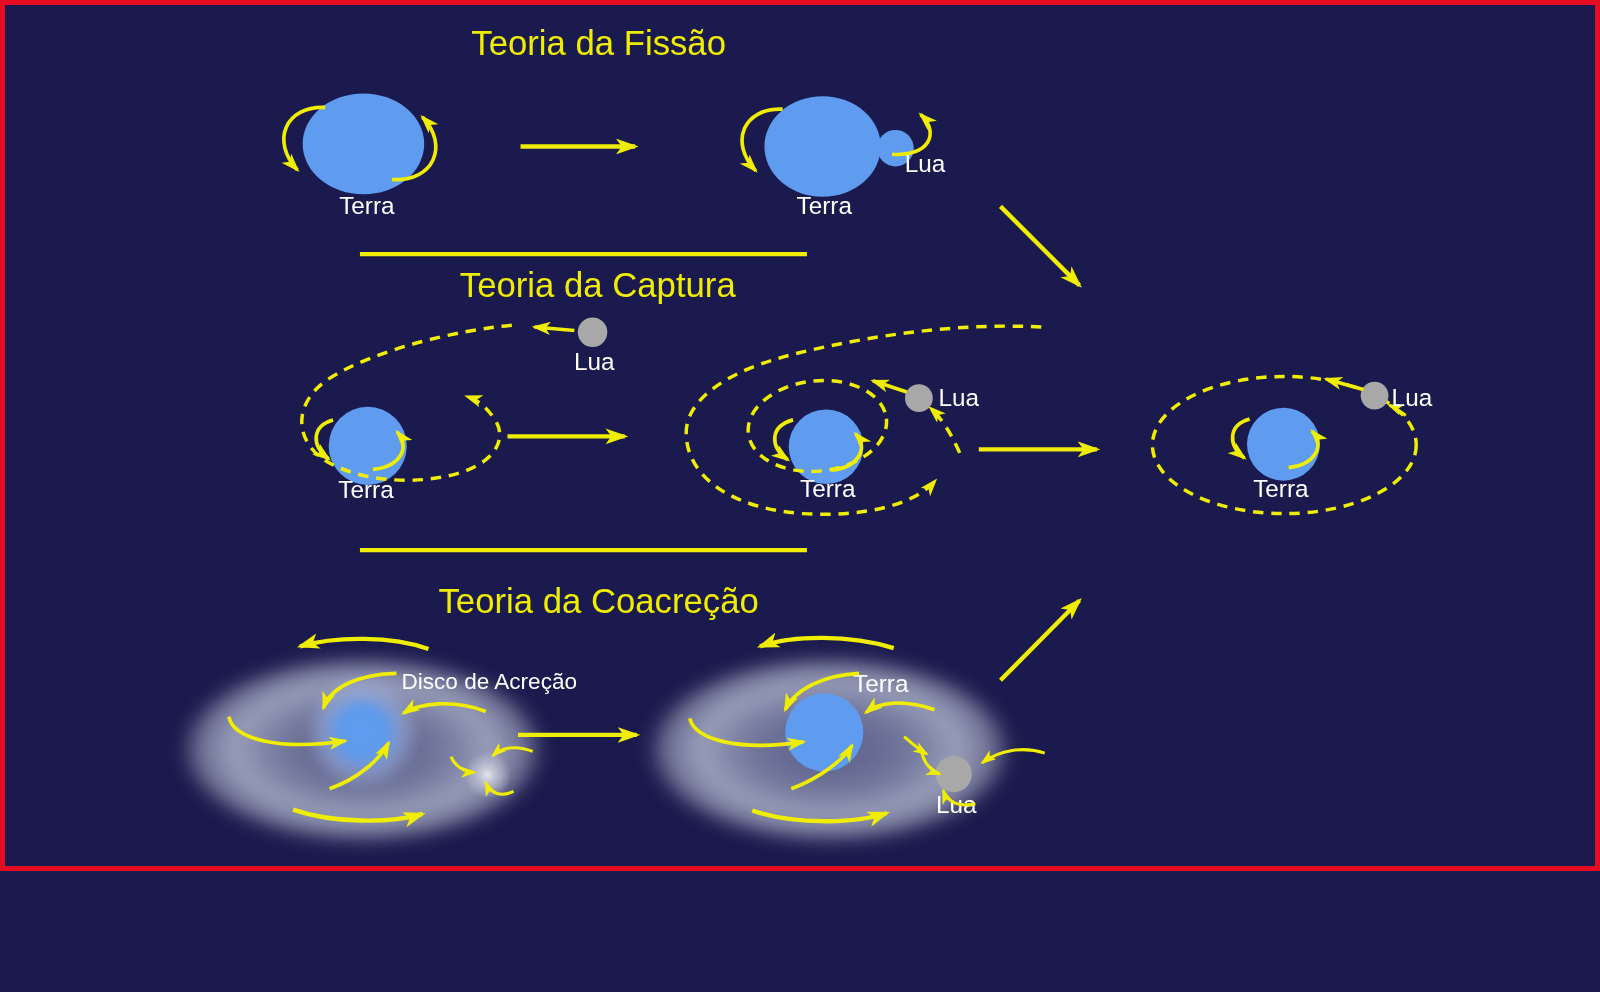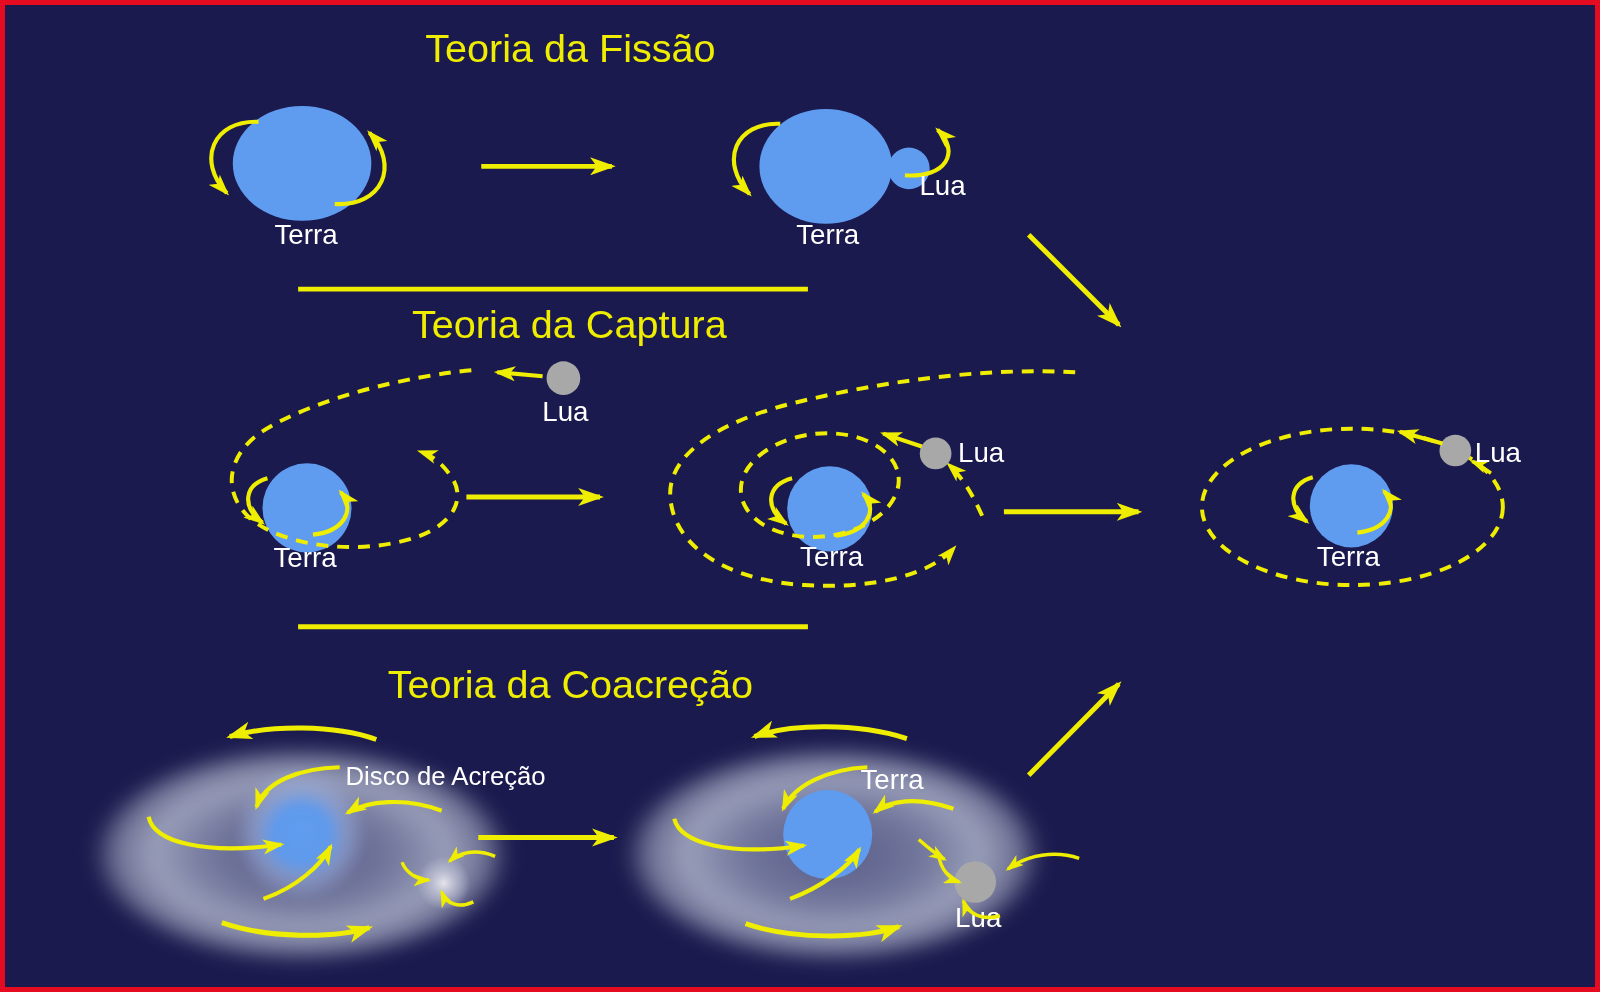--- a/index.html
+++ b/index.html
@@ -1,16 +1,16 @@
 <!DOCTYPE html>
 <html><head>
 <meta charset="utf-8">
 <style>
   html,body{margin:0;padding:0;background:#1b1a4e;}
-  .frame{position:relative;width:1600px;height:992px;box-sizing:border-box;
+  .frame{position:relative;width:1600px;height:871px;box-sizing:border-box;
          background:#1b1a4e;border:5px solid #e50b20;overflow:hidden;}
   .frame svg{display:block;width:100%;height:100%;}
   .title{fill:#f0ee00;font:400 40px "Liberation Sans",sans-serif;text-anchor:middle;}
   .lbl{fill:#ffffff;font:400 28px "Liberation Sans",sans-serif;text-anchor:middle;}
   .lblsm{fill:#ffffff;font:400 26px "Liberation Sans",sans-serif;text-anchor:middle;}
   .y{stroke:#f0ee00;fill:none;}
   .w5{stroke-width:5;}
   .w4{stroke-width:4.2;}
   .w35{stroke-width:3.5;}
   .dash{stroke:#f0ee00;fill:none;stroke-width:4;stroke-dasharray:12 9;}

